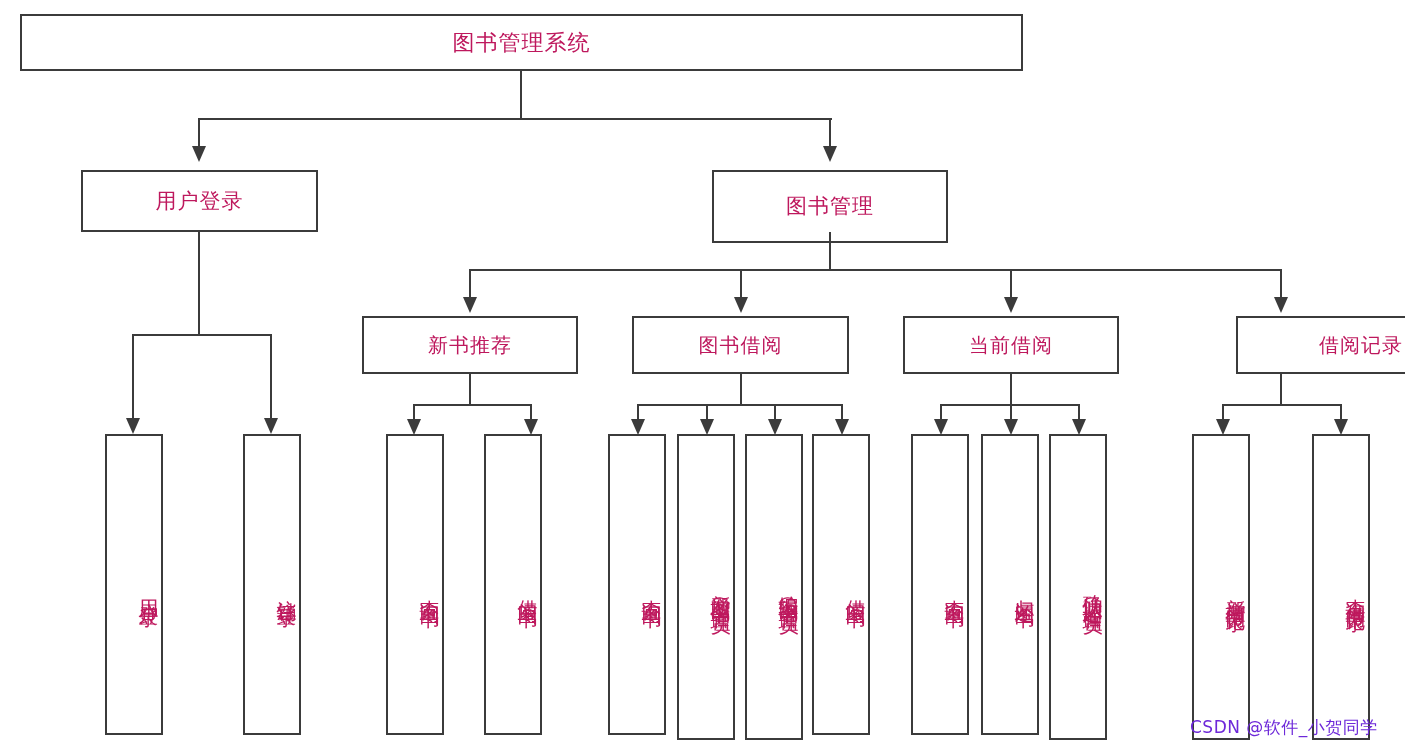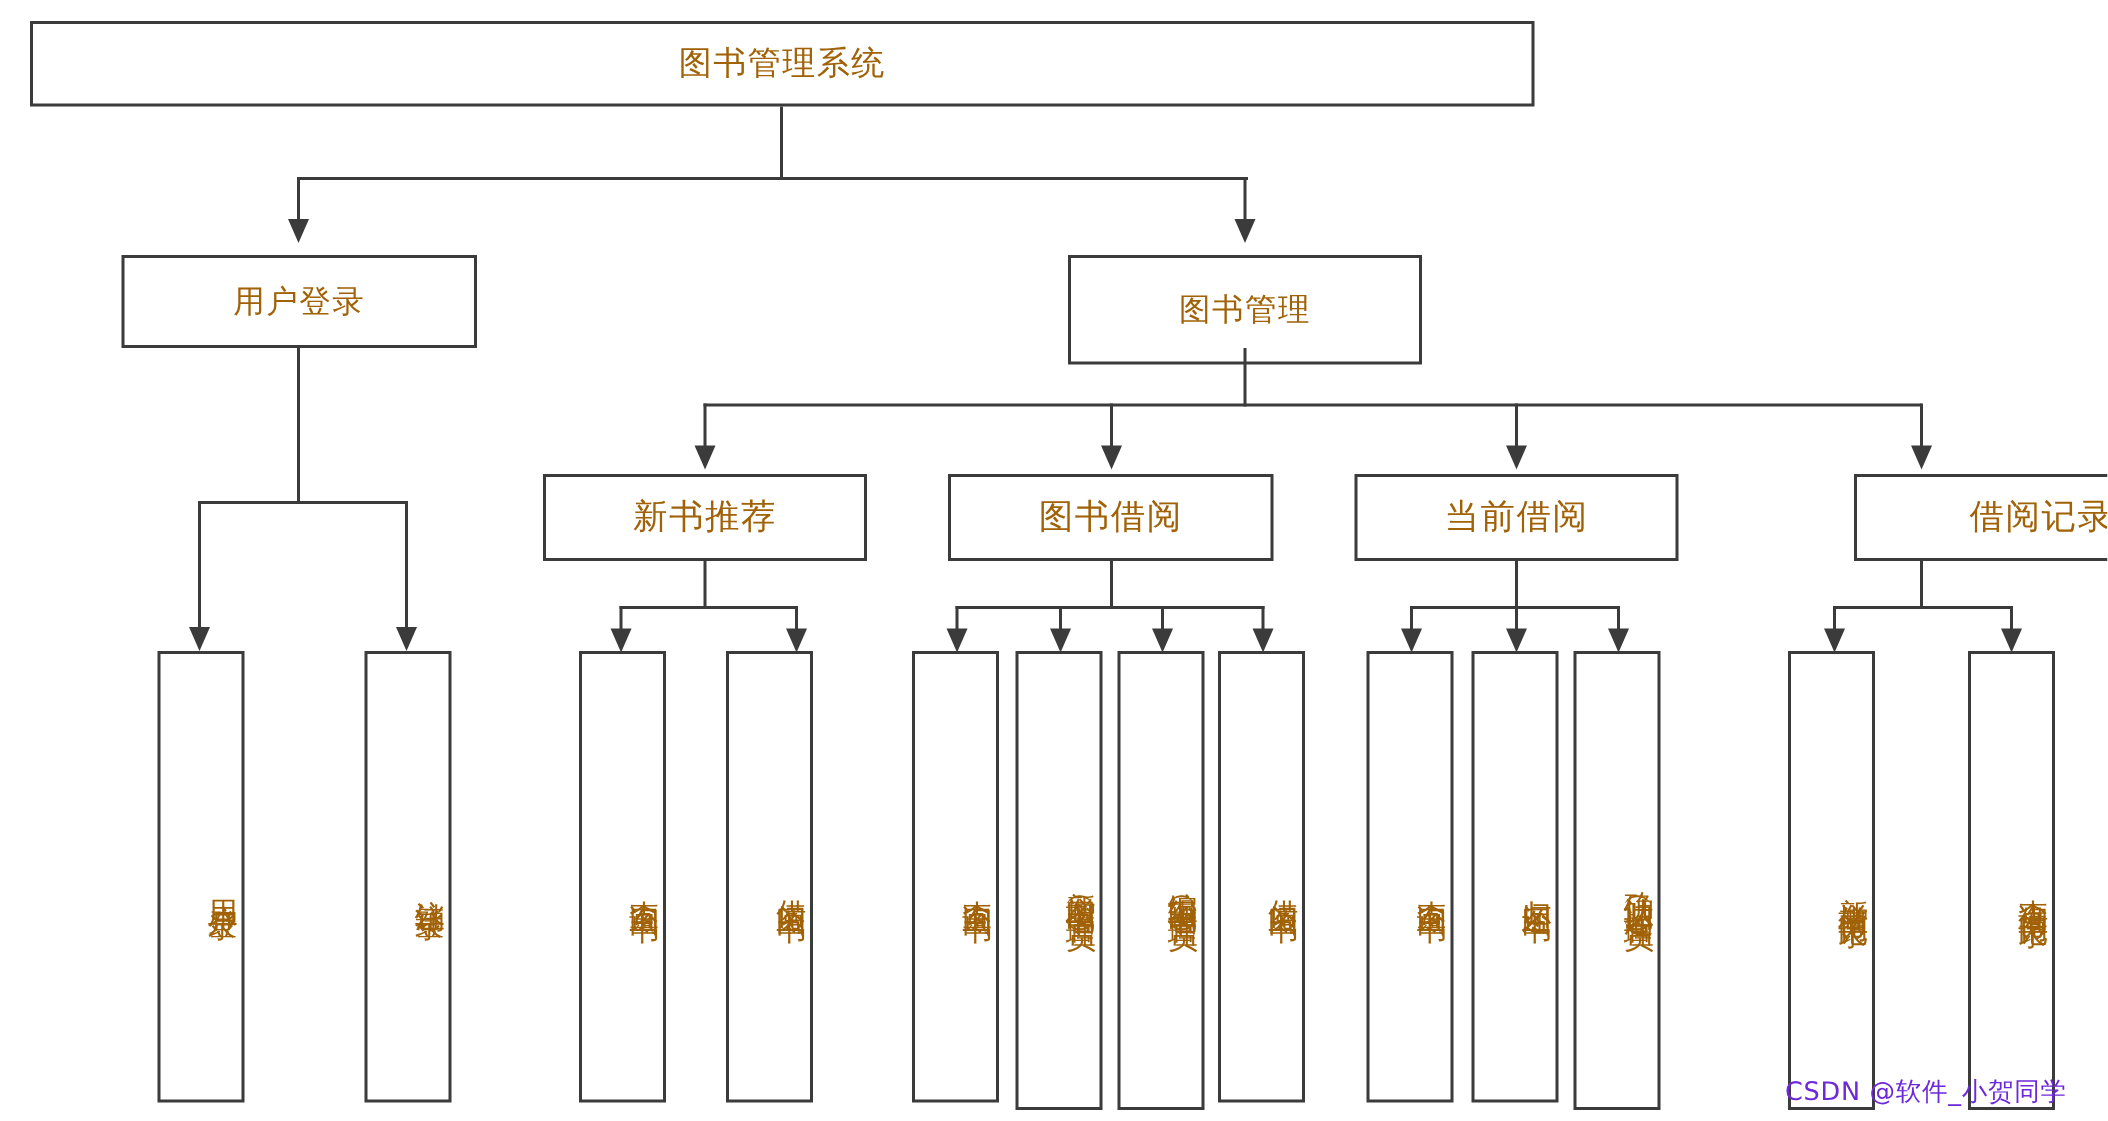--- a/index.html
+++ b/index.html
@@ -8,28 +8,28 @@
 
   
   .node{
     position:absolute;
     box-sizing:border-box;
     border:2px solid #3b3b3b;
     background:#ffffff;
     display:flex;
     align-items:center;
     justify-content:center;
-    color:#a16207;
+    color:#be185d;
     font-size:21px;
     letter-spacing:1px;
     line-height:1.25;
   }
   .node.lvl0{font-size:22px;}
   .node.lvl1{font-size:21px;}
-  .node.lvl2{font-size:23px;}
+  .node.lvl2{font-size:20px;}
 
   
   .node.vert{
     writing-mode:vertical-rl;
     text-orientation:upright;
     align-items:flex-start;
     justify-content:center;
     padding-top:10px;
     font-size:20px;
     letter-spacing:3px;

